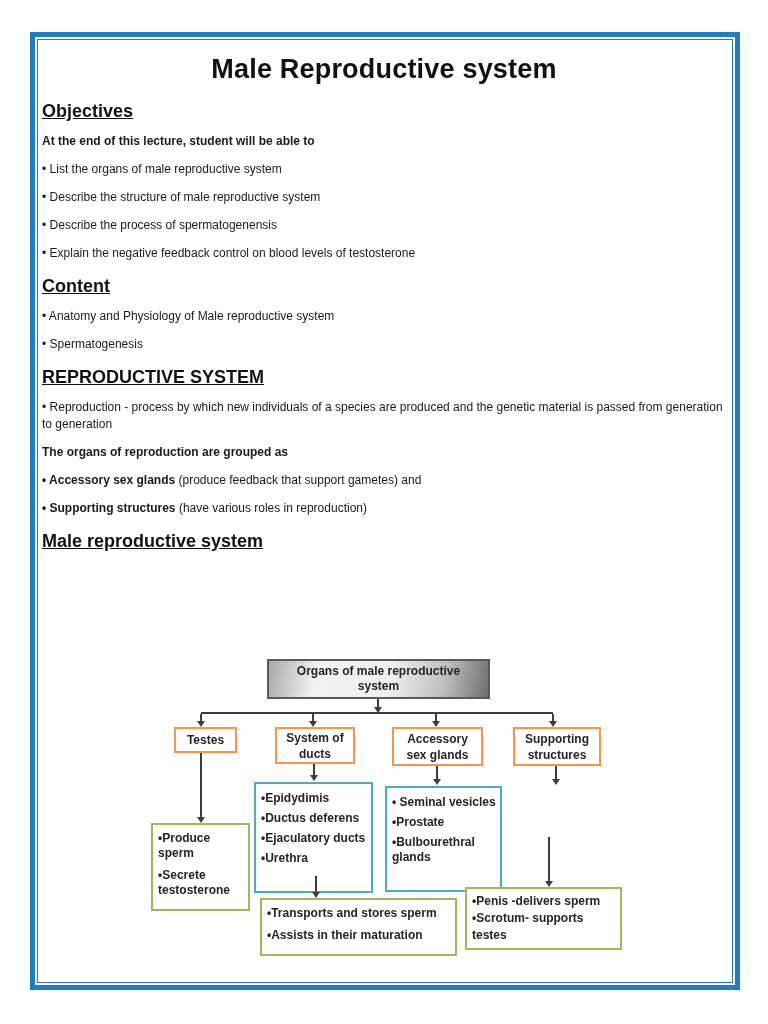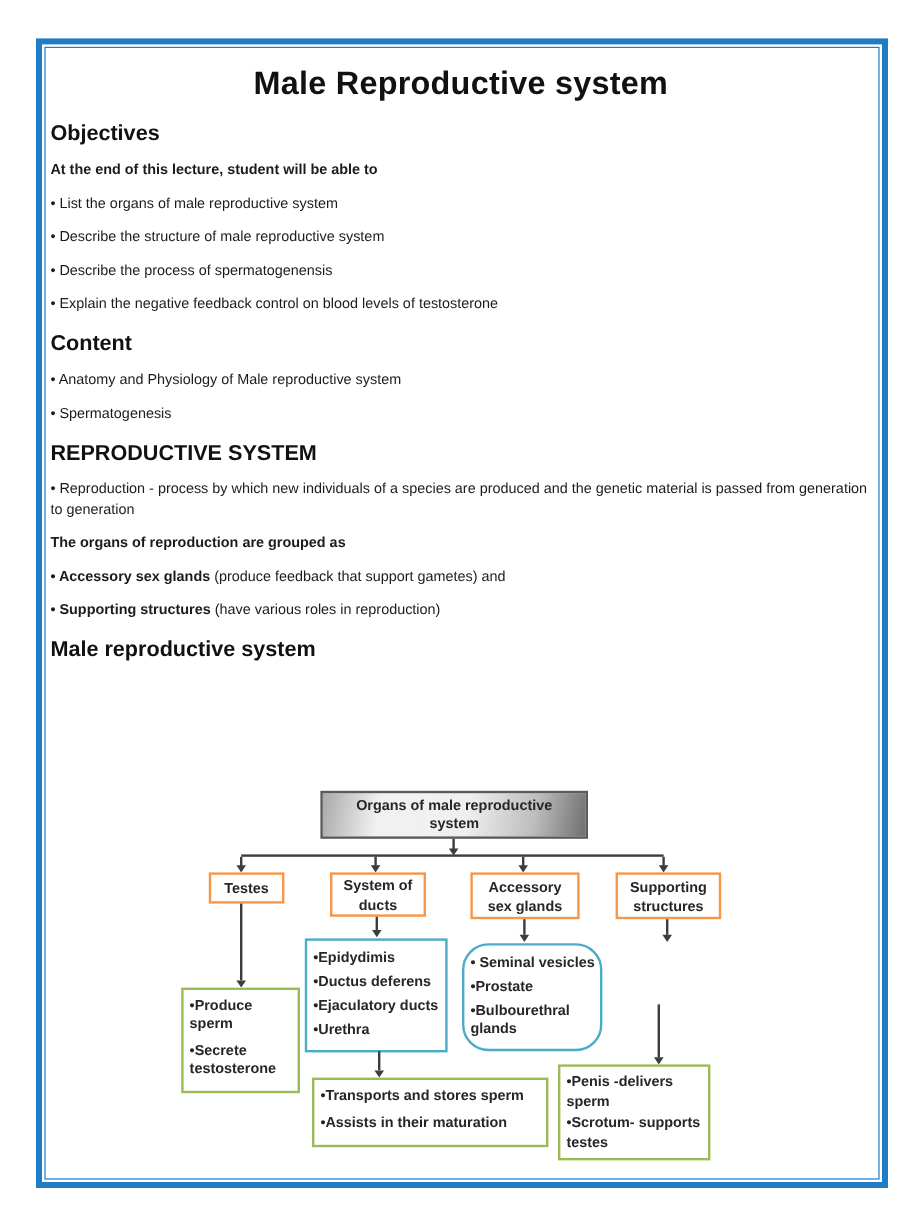--- a/index.html
+++ b/index.html
@@ -17,21 +17,21 @@
     border:1px solid #1f7dc5;
   }
   .content {
     position:absolute; left:42px; top:44px; width:684px;
   }
   h1.title {
     font-size:27px; font-weight:bold; text-align:center; color:#111;
     margin:10px 0 16px 0; letter-spacing:0.2px;
   }
   h2.sec {
-    font-size:18px; font-weight:bold; color:#111;
+    font-size:18px; font-weight:bold; text-decoration:underline; color:#111;
     margin:14px 0 10px 0;
   }
   p.body { font-size:12px; line-height:17px; margin:11px 0; }
   p.bold-intro { font-size:12px; line-height:17px; margin:11px 0; font-weight:bold; }
   .b { font-weight:bold; }
 
   
   .diagram { position:absolute; left:0; top:0; width:768px; height:1024px; pointer-events:none; }
   .dgbox {
     position:absolute; font-weight:bold; font-size:12px; color:#262626;
@@ -40,21 +40,21 @@
   .root-box {
     display:flex; align-items:center; justify-content:center; text-align:center;
     border:2px solid #5a5a5a;
     background:linear-gradient(100deg, #a9a9a9 0%, #f2f2f2 22%, #efefef 55%, #bdbdbd 80%, #6f6f6f 100%);
     padding:2px 6px;
   }
   .cat-box {
     display:flex; align-items:center; justify-content:center; text-align:center;
     border:2px solid #f79646; padding:2px 3px; line-height:16px;
   }
-  .list-box { border:2px solid #4bacc6; padding:4px 3px 4px 5px; }
+  .list-box { border:2px solid #4bacc6; padding:4px 3px 20px 5px; }
   .func-box { border:2px solid #9bbb59; padding:4px 4px 4px 5px; }
   .list-box .itm { margin:3px 0 5px 0; }
   .func-box .itm { margin:2px 0 7px 0; }
   .func-box.tight .itm { margin:0; line-height:17px; }
   .vline { position:absolute; width:2px; background:#3d3d3d; }
   .hline { position:absolute; height:2px; background:#3d3d3d; }
   .ah {
     position:absolute; width:0; height:0;
     border-left:4px solid transparent; border-right:4px solid transparent;
     border-top:6px solid #3d3d3d;
@@ -126,38 +126,38 @@
     <div class="vline" style="left:555px; top:766px; height:13px;"></div>
     <div class="ah" style="left:552px; top:779px;"></div>
 
     <div class="dgbox list-box" style="left:254px; top:782px; width:119px; min-height:94px;">
       <div class="itm">•Epidydimis</div>
       <div class="itm">•Ductus deferens</div>
       <div class="itm">•Ejaculatory ducts</div>
       <div class="itm">•Urethra</div>
     </div>
 
-    <div class="dgbox list-box" style="left:385px; top:786px; width:117px; min-height:90px;border-radius:22px;">
+    <div class="dgbox list-box" style="left:385px; top:786px; width:117px; min-height:90px;">
       <div class="itm">• Seminal vesicles</div>
       <div class="itm">•Prostate</div>
       <div class="itm">•Bulbourethral glands</div>
     </div>
 
 
     <div class="dgbox func-box" style="left:151px; top:823px; width:99px; min-height:85px;">
       <div class="itm">•Produce sperm</div>
       <div class="itm">•Secrete testosterone</div>
     </div>
 
     <div class="dgbox func-box" style="left:260px; top:898px; width:197px; min-height:49px;">
       <div class="itm">•Transports and stores sperm</div>
       <div class="itm">•Assists in their maturation</div>
     </div>
 
-    <div class="dgbox func-box tight" style="left:465px; top:887px; width:127px; min-height:55px;">
+    <div class="dgbox func-box tight" style="left:465px; top:887px; width:157px; min-height:55px;">
       <div class="itm">•Penis -delivers sperm</div>
       <div class="itm">•Scrotum- supports testes</div>
     </div>
 
     <div class="vline" style="left:315px; top:876px; height:16px;"></div>
     <div class="ah" style="left:312px; top:892px;"></div>
 
     <div class="vline" style="left:548px; top:837px; height:44px;"></div>
     <div class="ah" style="left:545px; top:881px;"></div>
   </div>

